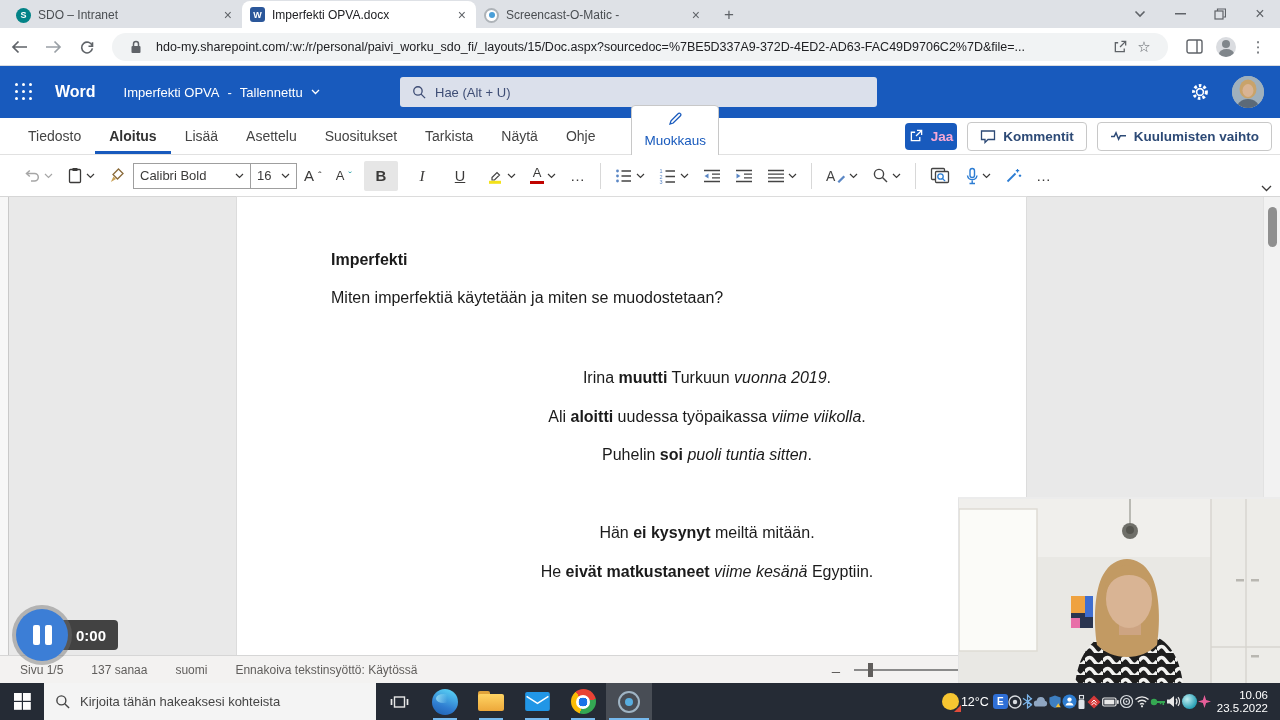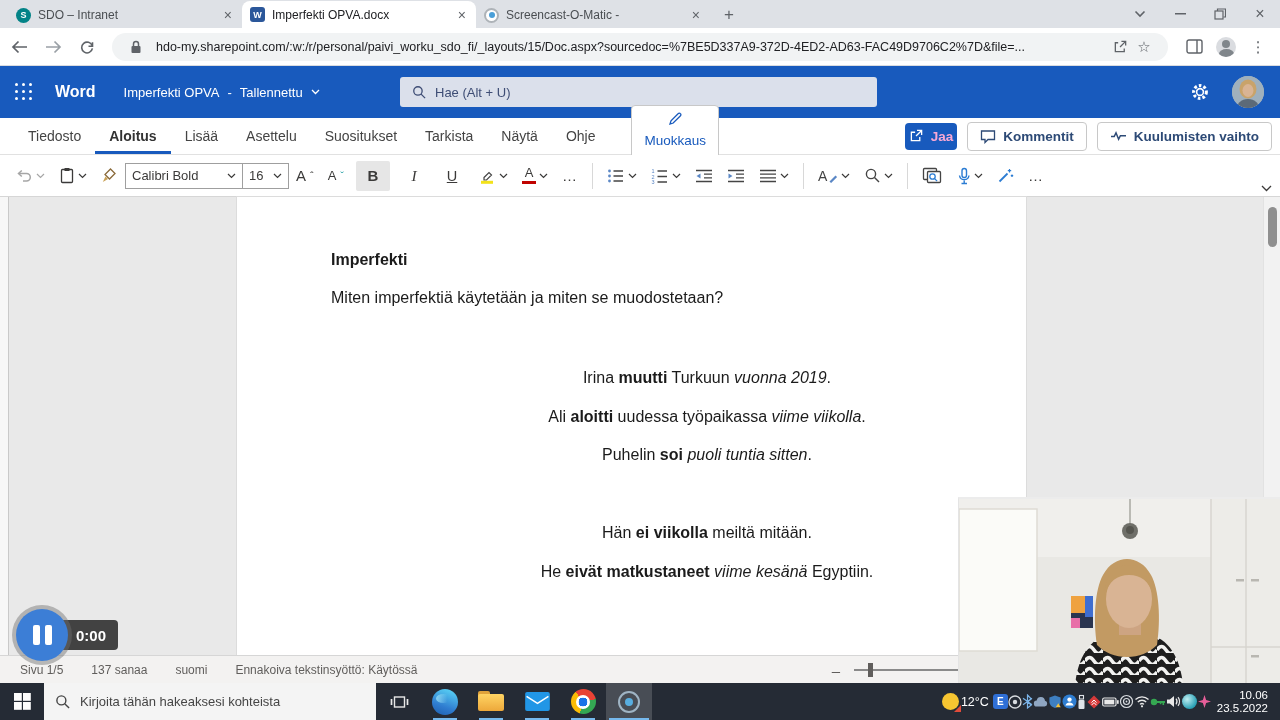--- a/index.html
+++ b/index.html
@@ -67,21 +67,21 @@
   .mode-btn{align-self:center;margin-left:22px;display:flex;align-items:center;gap:7px;
     border:1px solid #c8c8c8;border-radius:4px;padding:5px 12px;color:#185abd;font-size:13.5px;background:#fff;flex-direction:column;}
   .mb-right{margin-left:auto;display:flex;align-items:center;gap:10px;margin-right:8px;}
   .btn-jaa{background:#185abd;color:#f9a8d4;border-radius:4px;padding:6px 4px;font-size:13.5px;
     font-weight:600;display:flex;align-items:center;gap:7px;}
   .btn-outline{border:1px solid #c8c8c8;border-radius:4px;padding:6px 12px;color:#2d4a76;
     font-size:13.5px;font-weight:600;display:flex;align-items:center;gap:7px;background:#fff;}
 
   
   .ribbon{position:absolute;top:155px;left:0;width:1280px;height:42px;background:#fff;
-    border-bottom:1px solid #d6d6d6;display:flex;align-items:center;padding-left:8px;
+    border-bottom:1px solid #d6d6d6;display:flex;align-items:center;padding-left:16px;
     box-sizing:border-box;color:#3b3a39;}
   .rb{display:flex;align-items:center;gap:3px;margin:0 5px;height:30px;padding:0 2px;border-radius:2px;}
   .rsep{width:1px;height:26px;background:#d8d8d8;margin:0 7px;flex:none;}
   .fontbox{width:118px;height:26px;border:1px solid #9f9f9f;display:flex;align-items:center;
     justify-content:space-between;padding:0 6px;font-size:13px;box-sizing:border-box;}
   .sizebox{width:46px;height:26px;border:1px solid #9f9f9f;border-left:none;display:flex;align-items:center;
     justify-content:space-between;padding:0 6px;font-size:13px;box-sizing:border-box;}
   .rbA{font-size:15px;}
   .caret-up{font-size:11px;margin-left:1px;vertical-align:top;}
   .caret-dn{font-size:11px;color:#1a9ba1;margin-left:1px;vertical-align:top;}
@@ -521,21 +521,21 @@
 <div class="canvas">
   <div class="leftstrip"></div>
   <div class="page">
     <div class="doc-title">Imperfekti</div>
     <div class="doc-subtitle">Miten imperfektiä käytetään ja miten se muodostetaan?</div>
     <div class="doc-sentences">
         <div class="doc-line"><span class="seg-r">Irina </span><span class="seg-b">muutti</span><span class="seg-r"> Turkuun </span><span class="seg-i">vuonna 2019</span><span class="seg-r">.</span></div>
         <div class="doc-line"><span class="seg-r">Ali </span><span class="seg-b">aloitti</span><span class="seg-r"> uudessa työpaikassa </span><span class="seg-i">viime viikolla</span><span class="seg-r">.</span></div>
         <div class="doc-line"><span class="seg-r">Puhelin </span><span class="seg-b">soi</span><span class="seg-r"> </span><span class="seg-i">puoli tuntia sitten</span><span class="seg-r">.</span></div>
         <div class="doc-gap"></div>
-        <div class="doc-line"><span class="seg-r">Hän </span><span class="seg-b">ei viikolla</span><span class="seg-r"> meiltä mitään.</span></div>
+        <div class="doc-line"><span class="seg-r">Hän </span><span class="seg-b">ei kysynyt</span><span class="seg-r"> meiltä mitään.</span></div>
         <div class="doc-line"><span class="seg-r">He </span><span class="seg-b">eivät matkustaneet</span><span class="seg-r"> </span><span class="seg-i">viime kesänä</span><span class="seg-r"> Egyptiin.</span></div>
       </div>
   </div>
   <div class="vscroll">
     <div class="vthumb"></div>
   </div>
 </div>
 
 <div class="statusbar">
   <span class="st">Sivu 1/5</span>

